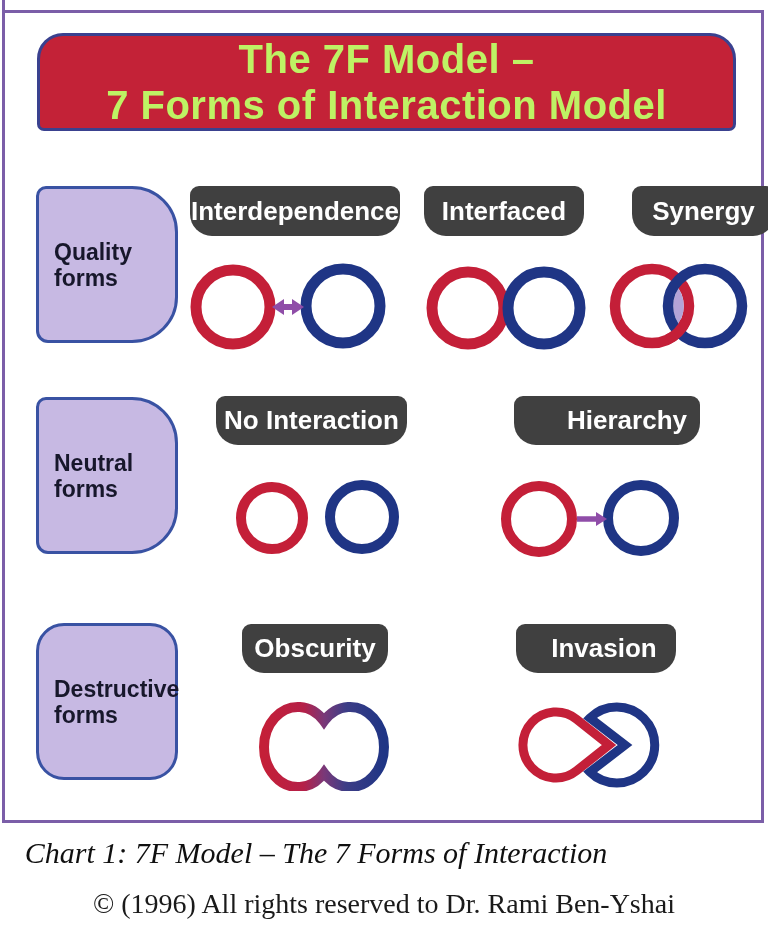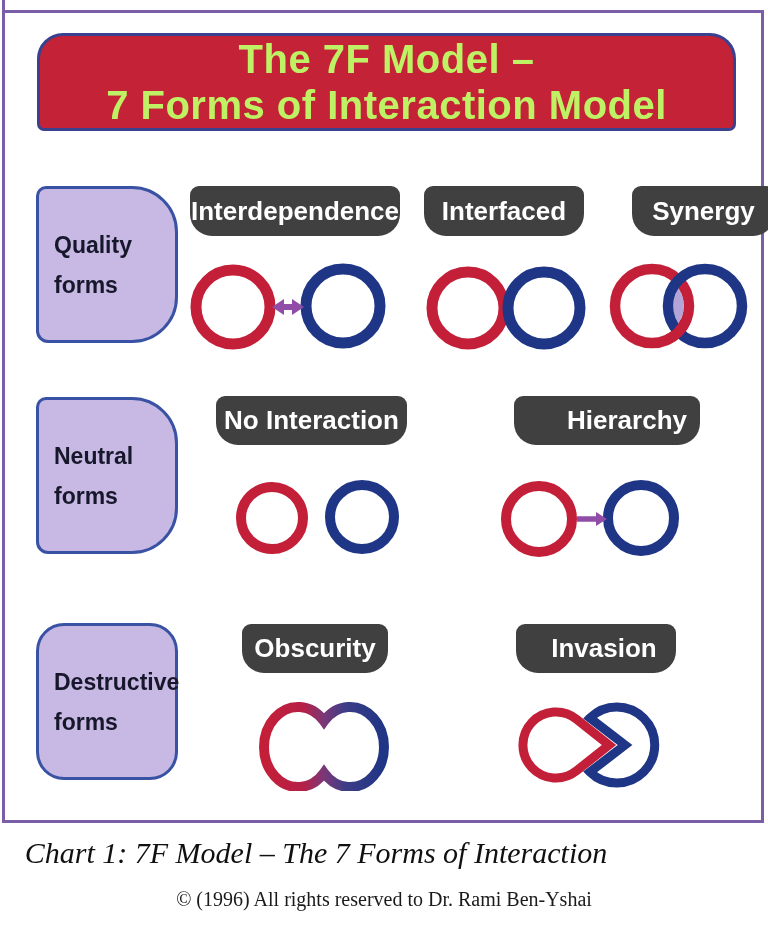--- a/index.html
+++ b/index.html
@@ -14,21 +14,21 @@
         background:#C32237;border:3px solid #3A418F;box-sizing:border-box;
         border-radius:26px 26px 7px 7px;display:flex;flex-direction:column;
         align-items:center;justify-content:center;}
   .title-banner .line{color:#bef264;font-weight:bold;font-size:40px;line-height:46px;
         letter-spacing:0.5px;text-align:center;}
   
   .form-box{position:absolute;left:36px;width:142px;height:157px;
         background:#C7B9E3;border:3px solid #3952A3;box-sizing:border-box;
         border-radius:10px 46px 46px 12px;display:flex;align-items:center;}
   .form-box .lbl{padding-left:15px;padding-right:4px;font-weight:bold;font-size:23px;
-        line-height:40px;color:#17172B;}
+        line-height:26px;color:#17172B;}
   .box-quality{top:186px;}
   .box-neutral{top:397px;}
   .box-destructive{top:623px;border-radius:28px;}
   
   .banner{position:absolute;height:50px;background:#404040;
         border-radius:9px 9px 22px 22px;display:flex;align-items:center;justify-content:center;}
   .banner .btxt{color:#ffffff;font-weight:bold;font-size:26px;white-space:nowrap;}
   .bn-interdependence{left:190px;top:186px;width:210px;}
   .bn-interfaced{left:424px;top:186px;width:160px;}
   .bn-synergy{left:594px;top:186px;width:143px;margin-left:38px;}
@@ -42,21 +42,21 @@
   .ic-interfaced{left:424px;top:262px;}
   .ic-synergy{left:593px;top:260px;}
   .ic-nointeraction{left:232px;top:480px;}
   .ic-hierarchy{left:500px;top:478px;}
   .ic-obscurity{left:256px;top:699px;}
   .ic-invasion{left:514px;top:696px;}
   
   .caption{position:absolute;left:0;top:836px;width:632px;text-align:center;
         font-family:"Liberation Serif",serif;font-style:italic;font-size:30px;color:#101010;}
   .copyright{position:absolute;left:0;top:888px;width:768px;text-align:center;
-        font-family:"Liberation Serif",serif;font-size:20px;color:#1a1a1a;}
+        font-family:"Liberation Serif",serif;font-size:28px;color:#1a1a1a;}
 </style>
 </head>
 <body>
 
 <div class="page">
 
   <div class="frame-tick"></div>
   <div class="frame"></div>
 
   <div class="title-banner">

